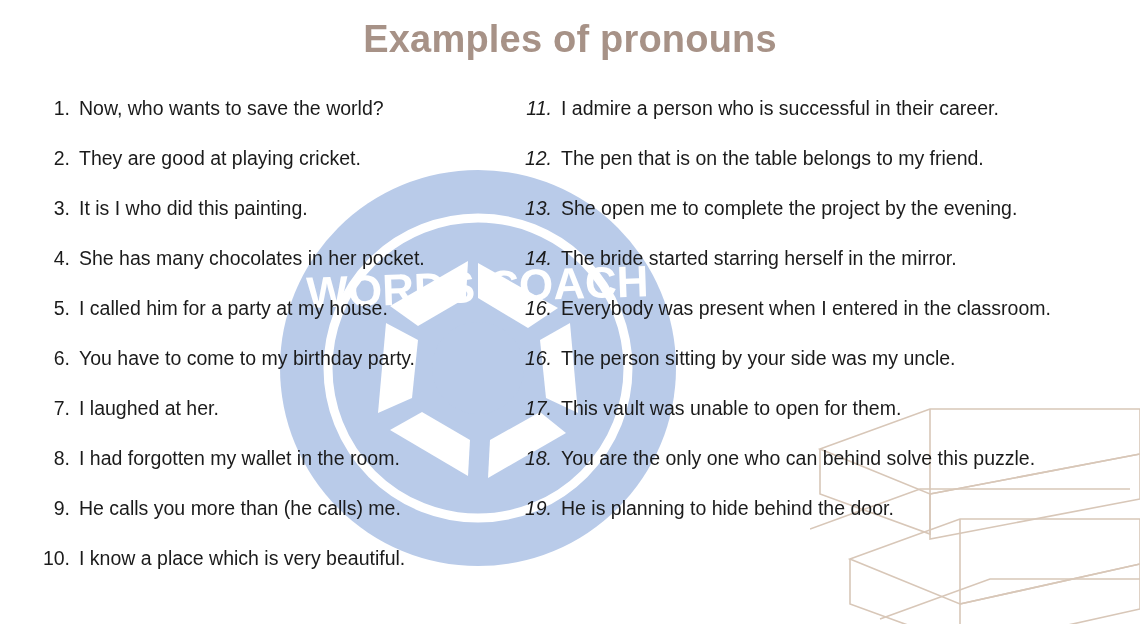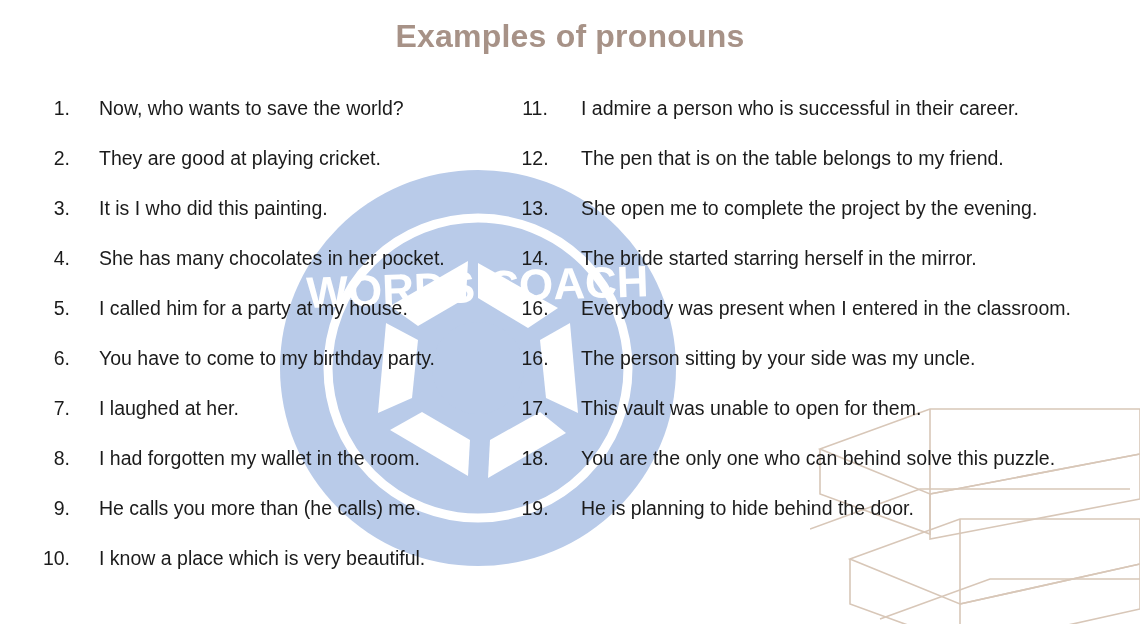--- a/index.html
+++ b/index.html
@@ -45,21 +45,21 @@
     z-index: 0;
   }
 
   
   .title {
     position: absolute;
     top: 18px;
     left: 0;
     width: 100%;
     text-align: center;
-    font-size: 32px;
+    font-size: 38px;
     font-weight: bold;
     color: #a79287;
     letter-spacing: 0.2px;
     z-index: 3;
   }
 
   
   .columns {
     position: absolute;
     top: 96px;
@@ -94,25 +94,24 @@
     line-height: 1.25;
     height: 50px;
   }
   .num {
     flex: 0 0 auto;
     text-align: right;
     margin-right: 9px;
     white-space: nowrap;
   }
   .col-left .num { width: 34px; }
-  .col-right .num { width: 34px; text-align: center; }
+  .col-right .num { width: 34px; text-align: right; font-style: italic; }
   .txt {
     flex: 1 1 auto;
     white-space: nowrap;
-    margin-left: 20px;
   }
 </style>
 </head>
 <body>
 
 <div class="page">
 
   <svg class="brick-art" viewBox="0 0 330 270">
     <g fill="none" stroke="#d8c7b8" stroke-width="1.6">
       <path d="M10,95 L120,55 L330,55 L330,100 L120,140 Z"></path>

